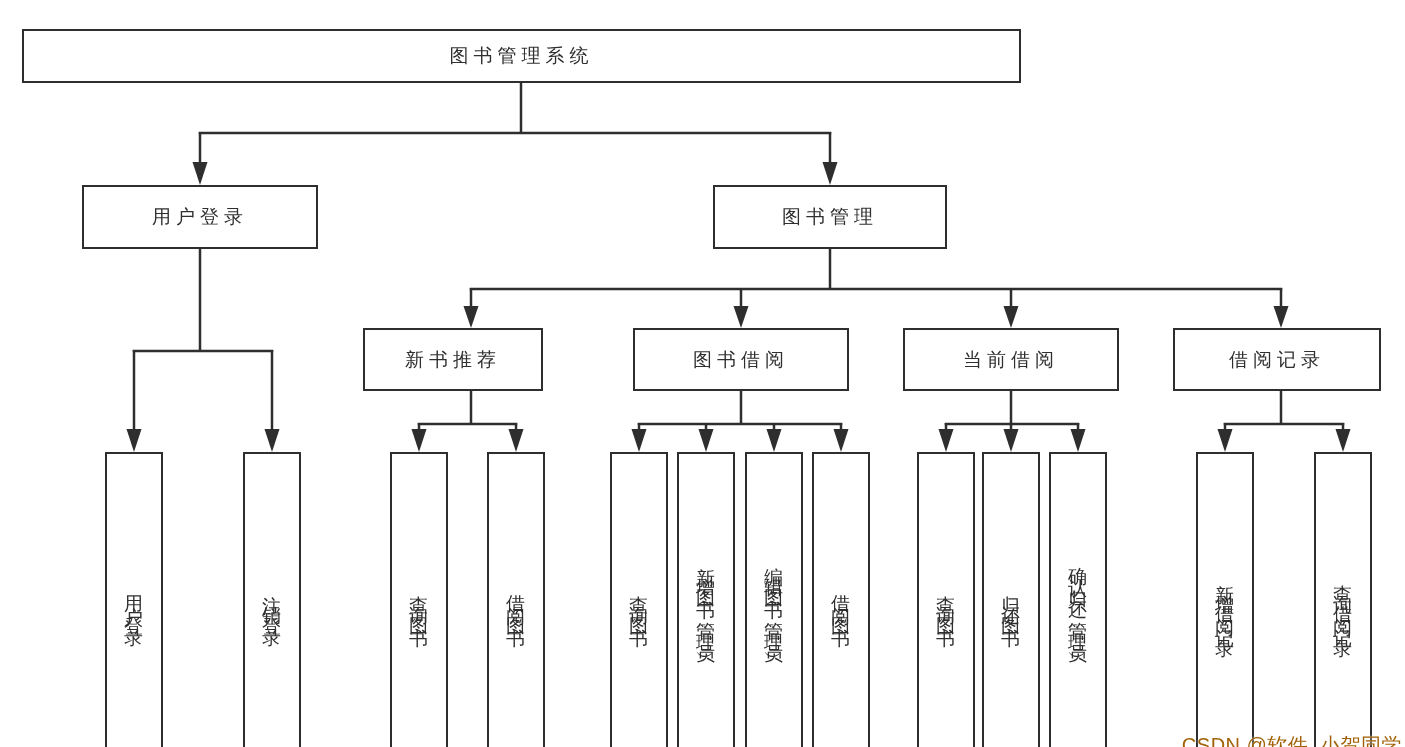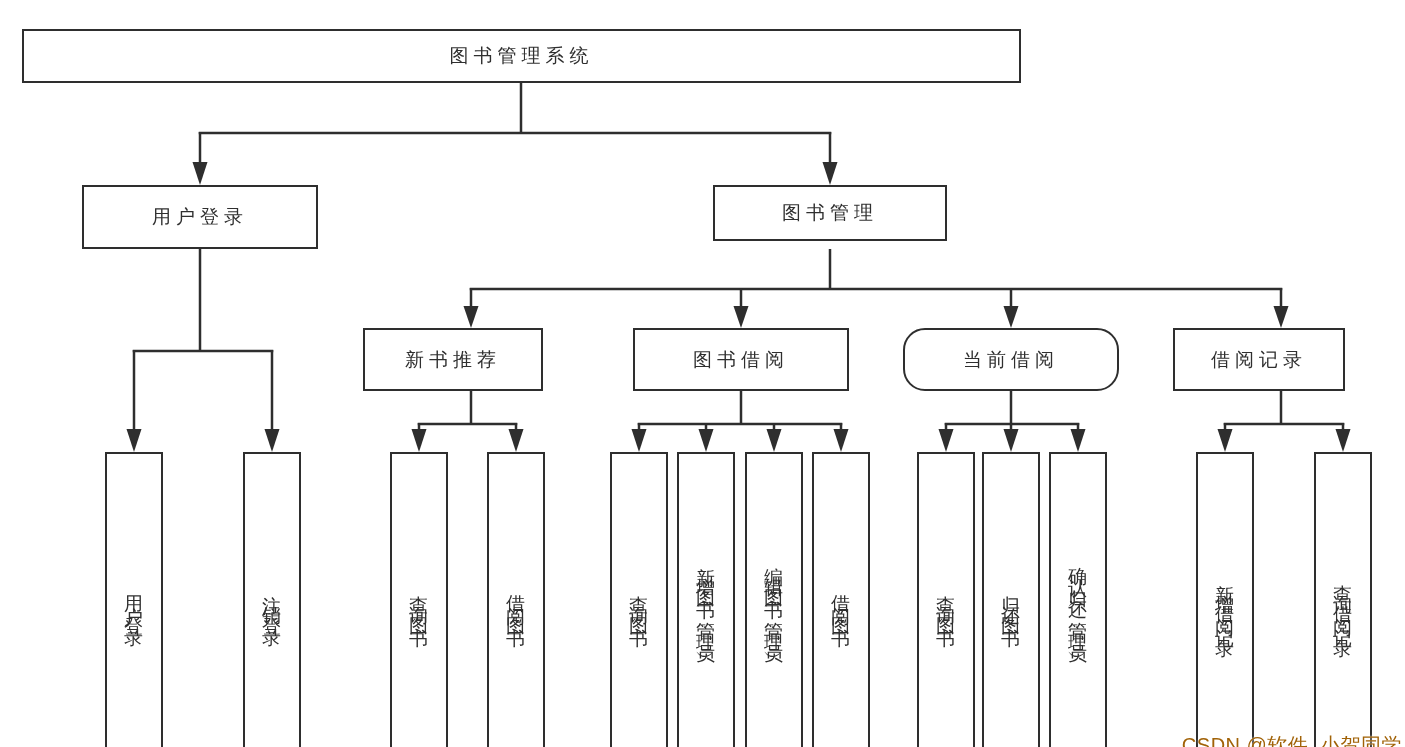--- a/index.html
+++ b/index.html
@@ -92,34 +92,34 @@
     <polygon points="1335.5,413 1350.5,413 1343,436" fill="#2e2e2e" stroke="none"></polygon>
   </svg>
 
   <div class="box" style="left:22px; top:13px; width:999px; height:54px;">
     <span class="hlabel">图书管理系统</span>
   </div>
 
   <div class="box" style="left:82px; top:169px; width:236px; height:64px;">
     <span class="hlabel">用户登录</span>
   </div>
-  <div class="box" style="left:713px; top:169px; width:234px; height:56px;">
+  <div class="box" style="left:713px; top:169px; width:234px; height:64px;">
     <span class="hlabel">图书管理</span>
   </div>
 
   <div class="box" style="left:363px; top:312px; width:180px; height:63px;">
     <span class="hlabel">新书推荐</span>
   </div>
   <div class="box" style="left:633px; top:312px; width:216px; height:63px;">
     <span class="hlabel">图书借阅</span>
   </div>
-  <div class="box" style="left:903px; top:312px; width:216px; height:63px;border-radius:22px;">
+  <div class="box" style="left:903px; top:312px; width:216px; height:63px;">
     <span class="hlabel">当前借阅</span>
   </div>
-  <div class="box" style="left:1173px; top:312px; width:172px; height:63px;justify-content:center;">
+  <div class="box" style="left:1173px; top:312px; width:208px; height:63px;justify-content:center;">
     <span class="hlabel">借阅记录</span>
   </div>
 
   <div class="box" style="left:105px; top:436px; width:58px; height:299px;">
     <span class="vlabel">用户登录</span>
   </div>
   <div class="box" style="left:243px; top:436px; width:58px; height:299px;">
     <span class="vlabel">注销登录</span>
   </div>
 

